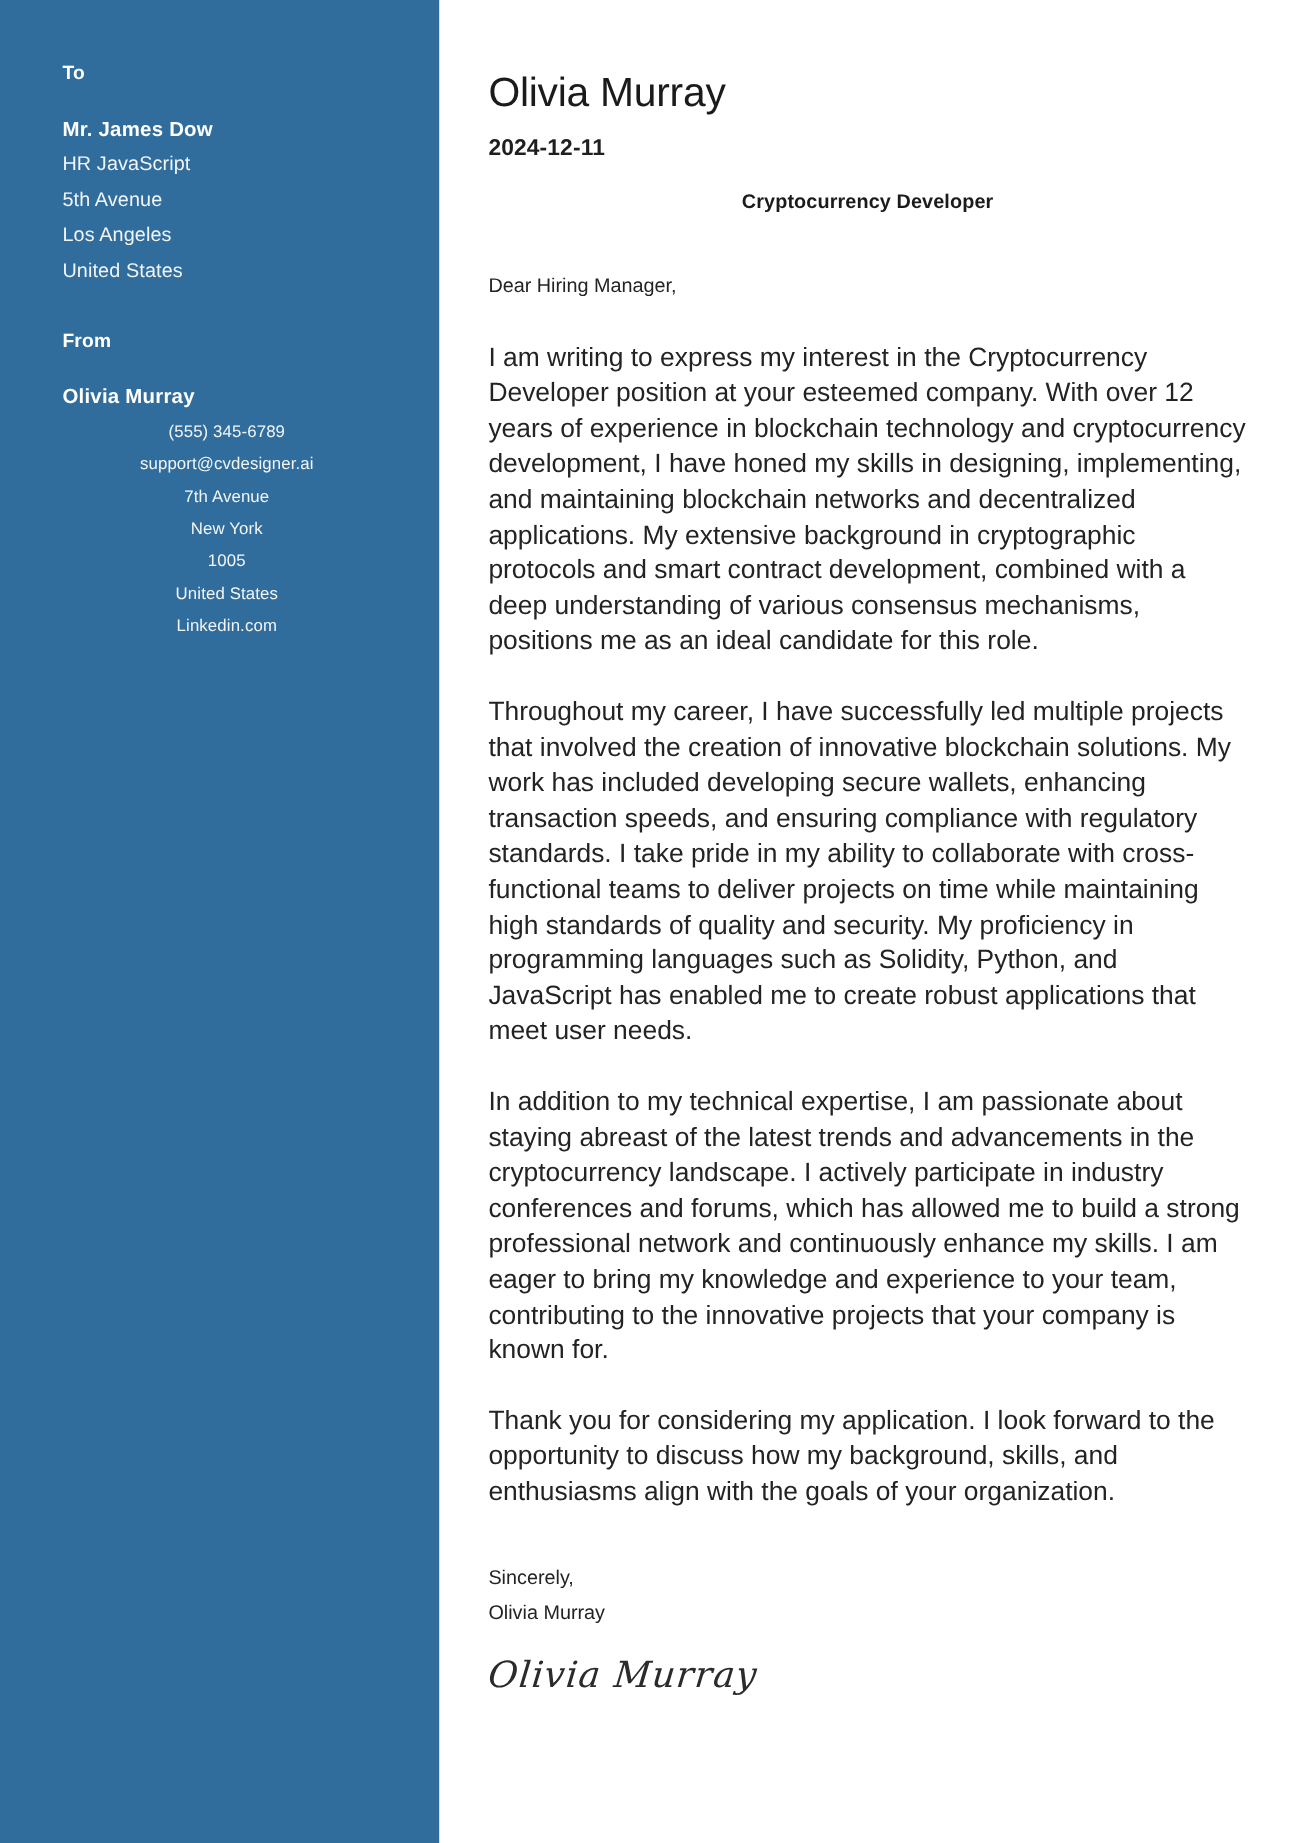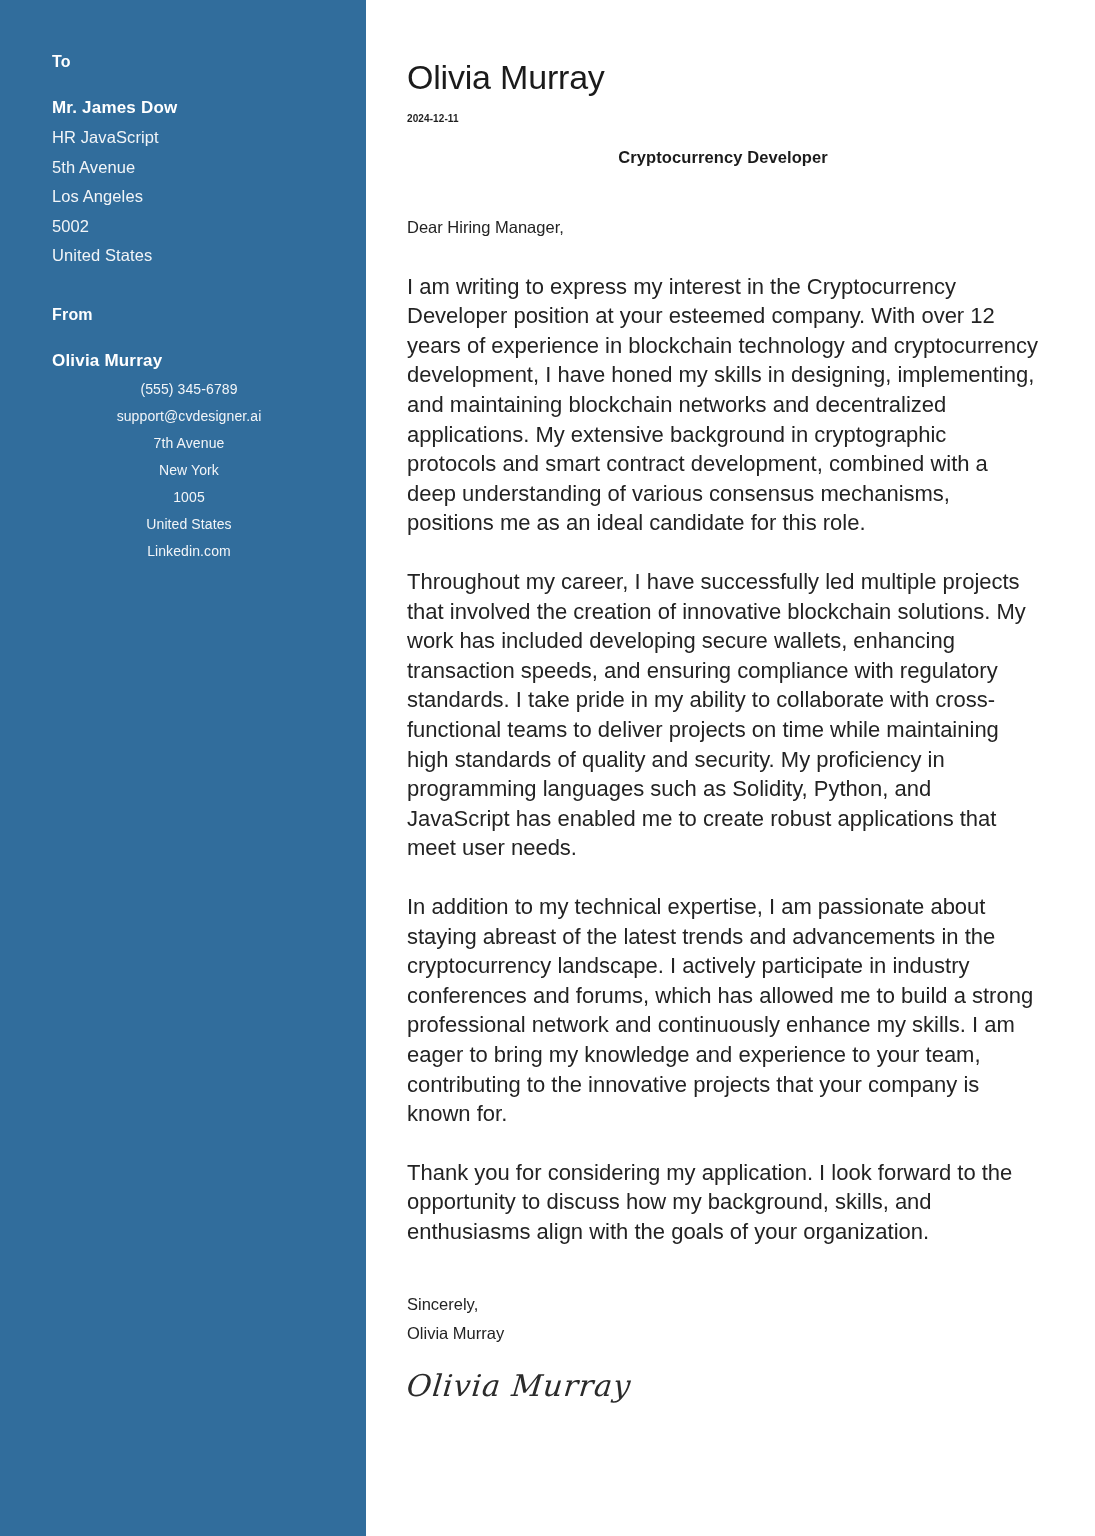--- a/index.html
+++ b/index.html
@@ -76,21 +76,21 @@
   }
   .letter-name {
     font-size: 34px;
     font-weight: normal;
     color: #1b1b1b;
     line-height: 1.15;
     letter-spacing: -0.2px;
     margin: 58px 0 0 0;
   }
   .letter-date {
-    font-size: 10px;
+    font-size: 19px;
     font-weight: bold;
     color: #1f1f1f;
     letter-spacing: 0.1px;
     margin: 16px 0 0 0;
   }
   .letter-job {
     font-size: 16.5px;
     font-weight: bold;
     color: #1b1b1b;
     letter-spacing: 0.1px;
@@ -136,21 +136,20 @@
 <div class="page">
 
   <aside class="sidebar">
 
     <section class="side-block">
       <div class="side-heading">To</div>
       <div class="side-name">Mr. James Dow</div>
       <div class="side-line">HR JavaScript</div>
       <div class="side-line">5th Avenue</div>
       <div class="side-line">Los Angeles</div>
-      <div class="side-line">5002</div>
       <div class="side-line">United States</div>
     </section>
 
     <section class="side-block from-block">
       <div class="side-heading">From</div>
       <div class="side-name">Olivia Murray</div>
       <div class="side-line">(555) 345-6789</div>
       <div class="side-line">support@cvdesigner.ai</div>
       <div class="side-line">7th Avenue</div>
       <div class="side-line">New York</div>

